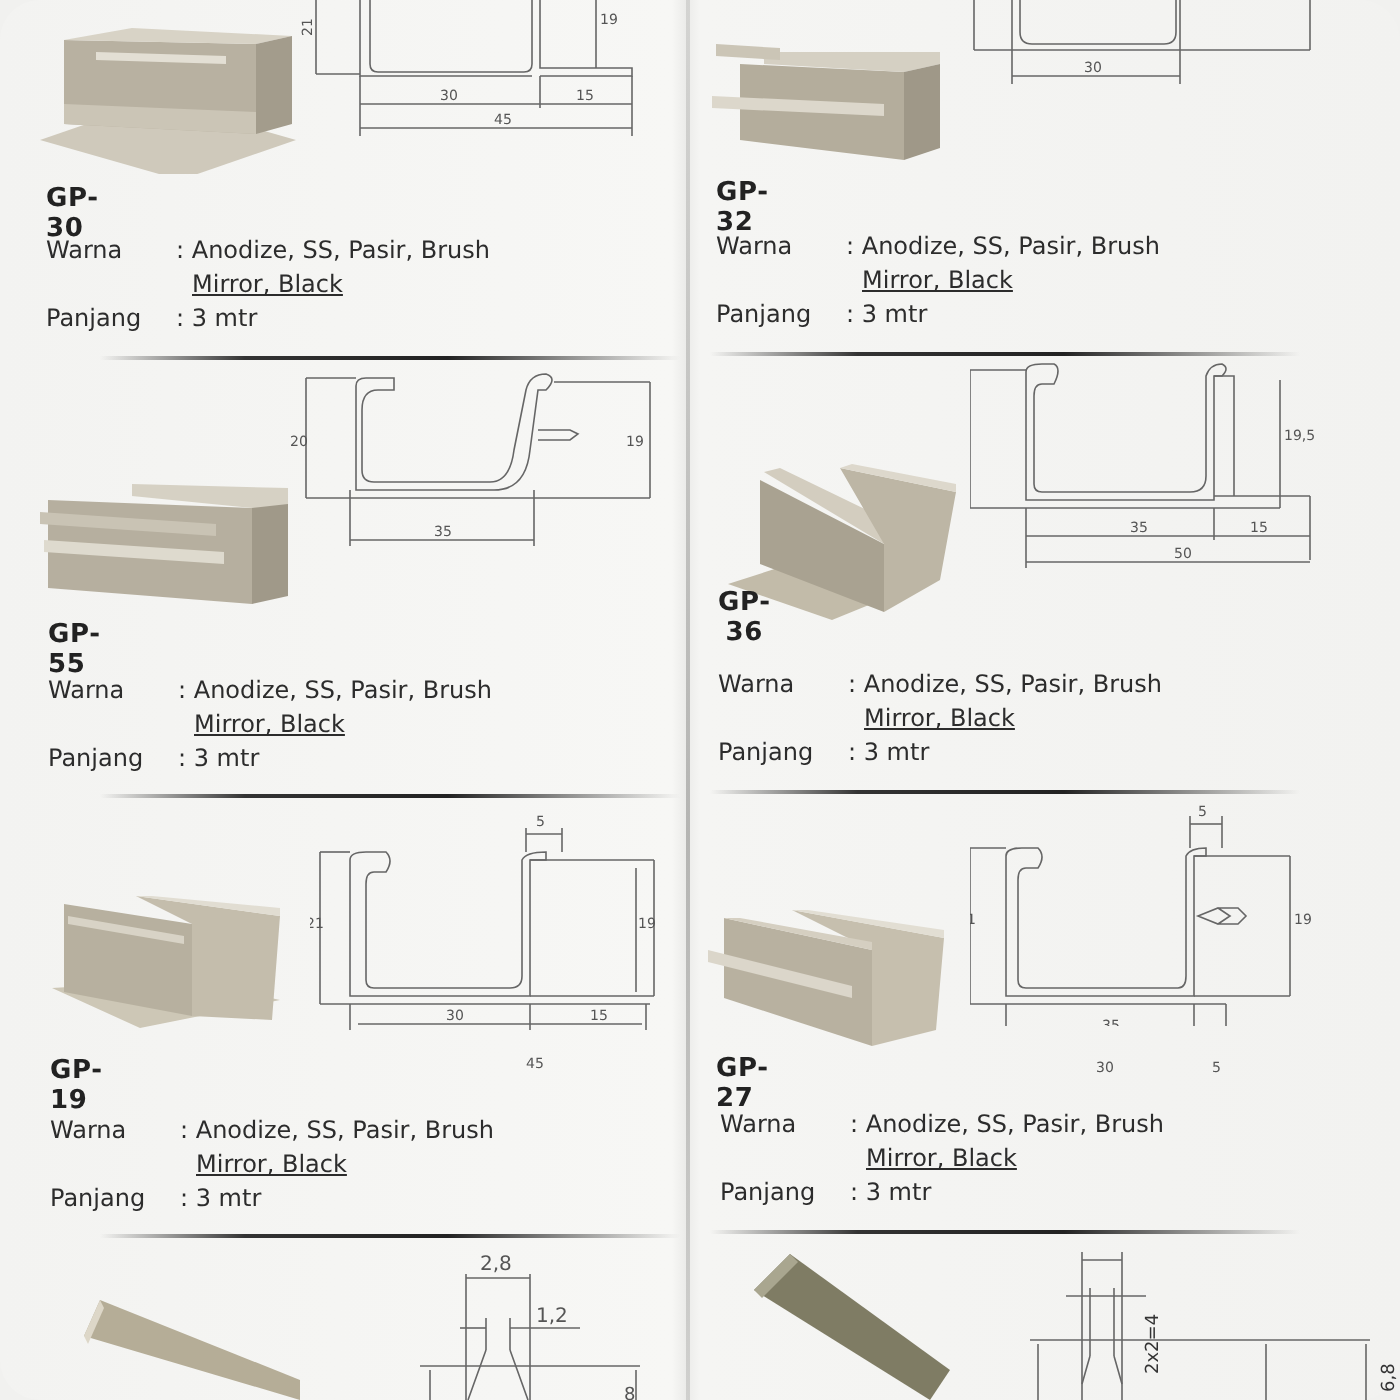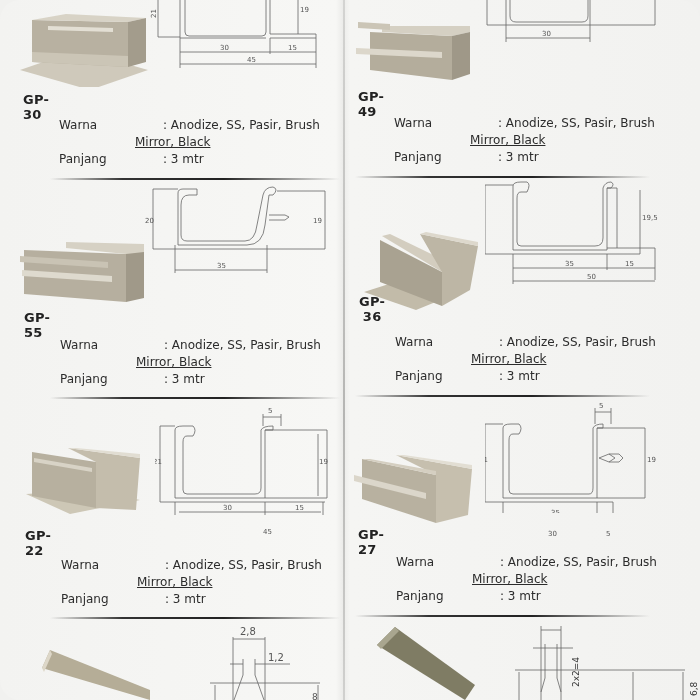--- a/index.html
+++ b/index.html
@@ -6,22 +6,22 @@
   body{width:700px;height:700px;overflow:hidden;background:#f1f1ef;font-family:"DejaVu Sans","Liberation Sans",sans-serif;color:#2a2a2a;position:relative;}
   .page{position:absolute;left:0;top:0;width:700px;height:700px;background:linear-gradient(90deg,#f3f3f1 0%,#f7f7f5 48%,#ebebe9 49%,#f5f5f3 50%,#f2f2f0 100%);border-radius:20px;}
   .divider-v{position:absolute;left:343px;top:0;width:2px;height:700px;background:linear-gradient(180deg,#c9c9c7,#9d9d9b 60%,#c4c4c2);opacity:.7;}
   .rule{position:absolute;height:2px;background:linear-gradient(90deg,rgba(40,40,40,0) 0%,#333 25%,#222 60%,rgba(40,40,40,0) 100%);}
   .card{position:absolute;}
   .photo{position:absolute;}
   .diagram{position:absolute;}
   .code{position:absolute;font-weight:bold;font-size:13px;letter-spacing:.3px;color:#222;}
   .spec{position:absolute;font-size:12px;line-height:17px;color:#2c2c2c;}
   .spec .row{display:flex;}
-  .spec .lbl{width:65px;margin-left:36px;}
-  .spec .val{white-space:nowrap;margin-left:39px;}
+  .spec .lbl{width:65px;}
+  .spec .val{white-space:nowrap;}
   .spec .indent{padding-left:73px;text-decoration:underline;}
   svg text{font-family:"DejaVu Sans","Liberation Sans",sans-serif;font-size:7px;fill:#555;}
 </style>
 </head>
 <body>
 
 <div class="page">
   <div class="divider-v"></div>
 
   <div class="rule" style="left:50px;top:178px;width:290px;"></div>
@@ -90,21 +90,21 @@
         <path d="M30,0 L30,16 Q30,22 36,22 L102,22 Q108,22 108,16 L108,0"></path>
         <line x1="7" y1="25" x2="175" y2="25"></line>
         <line x1="7" y1="0" x2="7" y2="25"></line>
         <line x1="175" y1="0" x2="175" y2="25"></line>
         <line x1="26" y1="0" x2="26" y2="42"></line>
         <line x1="110" y1="0" x2="110" y2="42"></line>
         <line x1="26" y1="38" x2="110" y2="38"></line>
       </g>
       <text x="62" y="36">30</text>
     </svg>
-    <div class="code" style="left:358px;top:89px;">GP-49</div>
+    <div class="code" style="left:358px;top:89px;">GP-32</div>
     <div class="spec" style="left:358px;top:115px;">
       <div class="row">
           <span class="lbl">Warna</span>
           <span class="val">: Anodize, SS, Pasir, Brush</span>
         </div>
       <div class="row indent">
           <span class="val">Mirror, Black</span>
         </div>
       <div class="row">
           <span class="lbl">Panjang</span>
@@ -226,21 +226,21 @@
         <line x1="24" y1="112" x2="166" y2="112"></line>
         <line x1="24" y1="122" x2="166" y2="122"></line>
       </g>
       <text x="113" y="13">5</text>
       <text x="-2" y="64">21</text>
       <text x="164" y="64">19</text>
       <text x="68" y="110">30</text>
       <text x="140" y="110">15</text>
     </svg>
     <div class="spec" style="left:263px;top:528px;font-size:7px;color:#555;line-height:8px;">45</div>
-    <div class="code" style="left:25px;top:528px;">GP-22</div>
+    <div class="code" style="left:25px;top:528px;">GP-19</div>
     <div class="spec" style="left:25px;top:557px;">
       <div class="row">
           <span class="lbl">Warna</span>
           <span class="val">: Anodize, SS, Pasir, Brush</span>
         </div>
       <div class="row indent">
           <span class="val">Mirror, Black</span>
         </div>
       <div class="row">
           <span class="lbl">Panjang</span>

